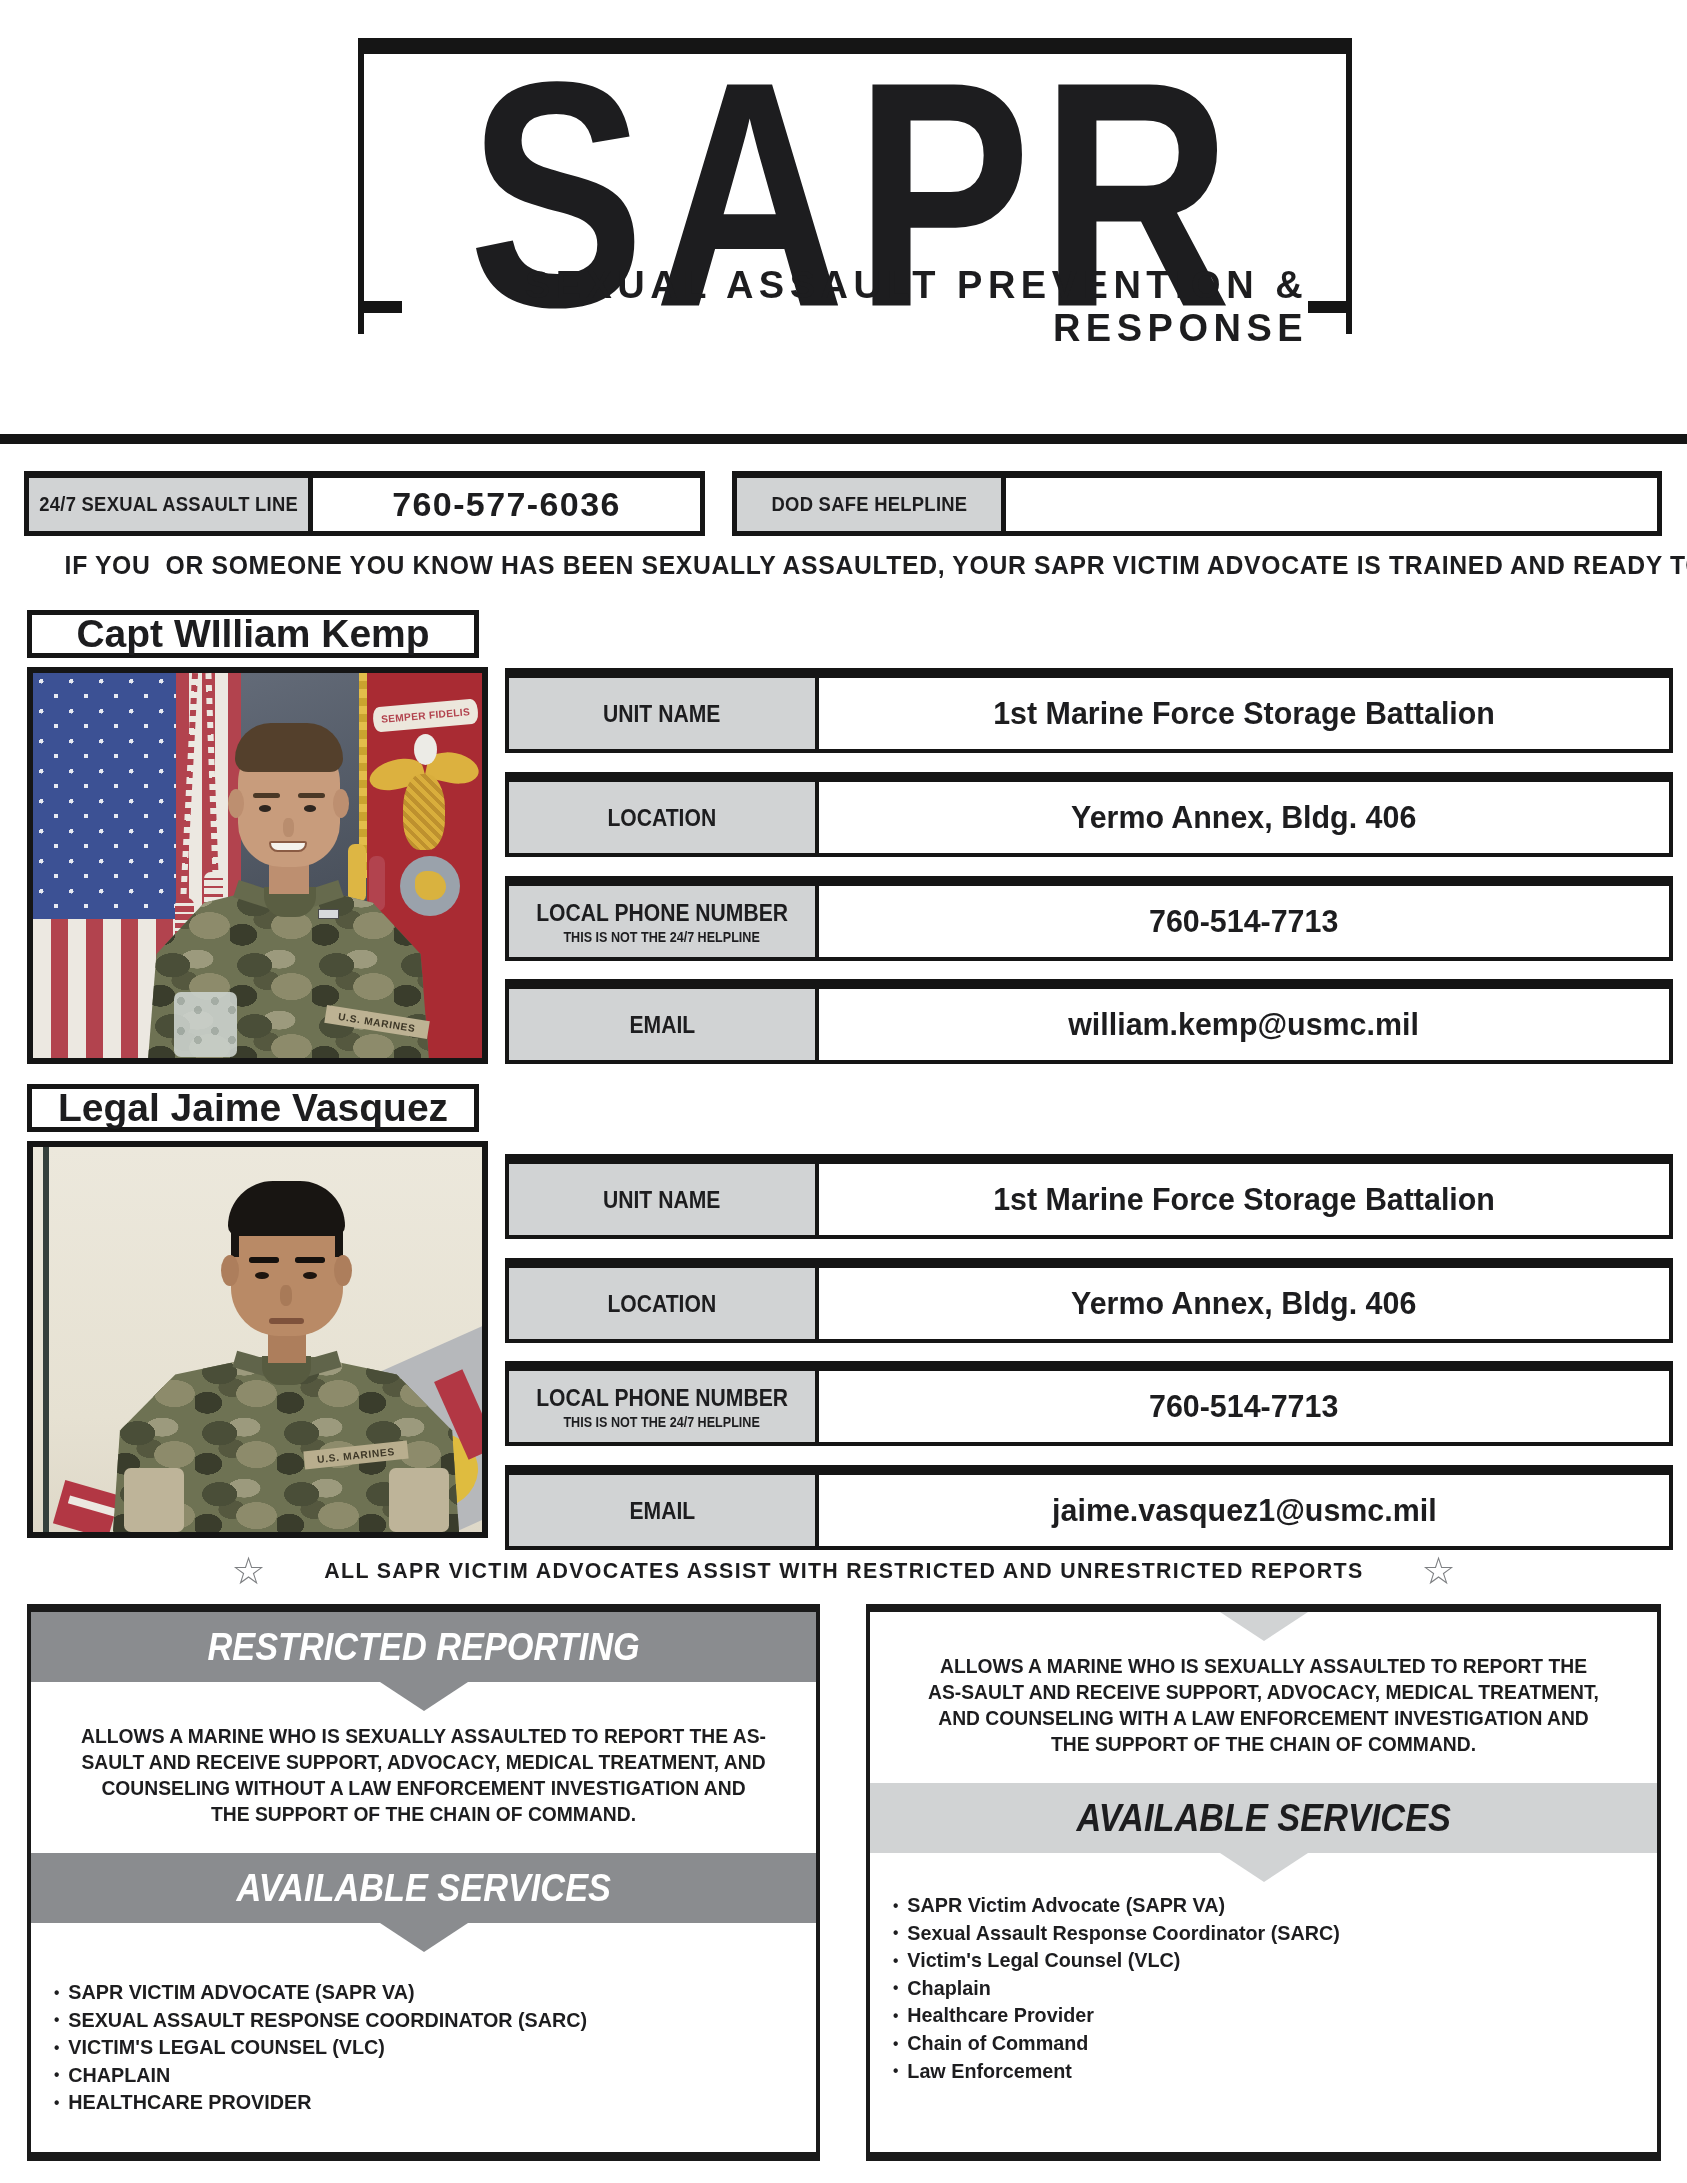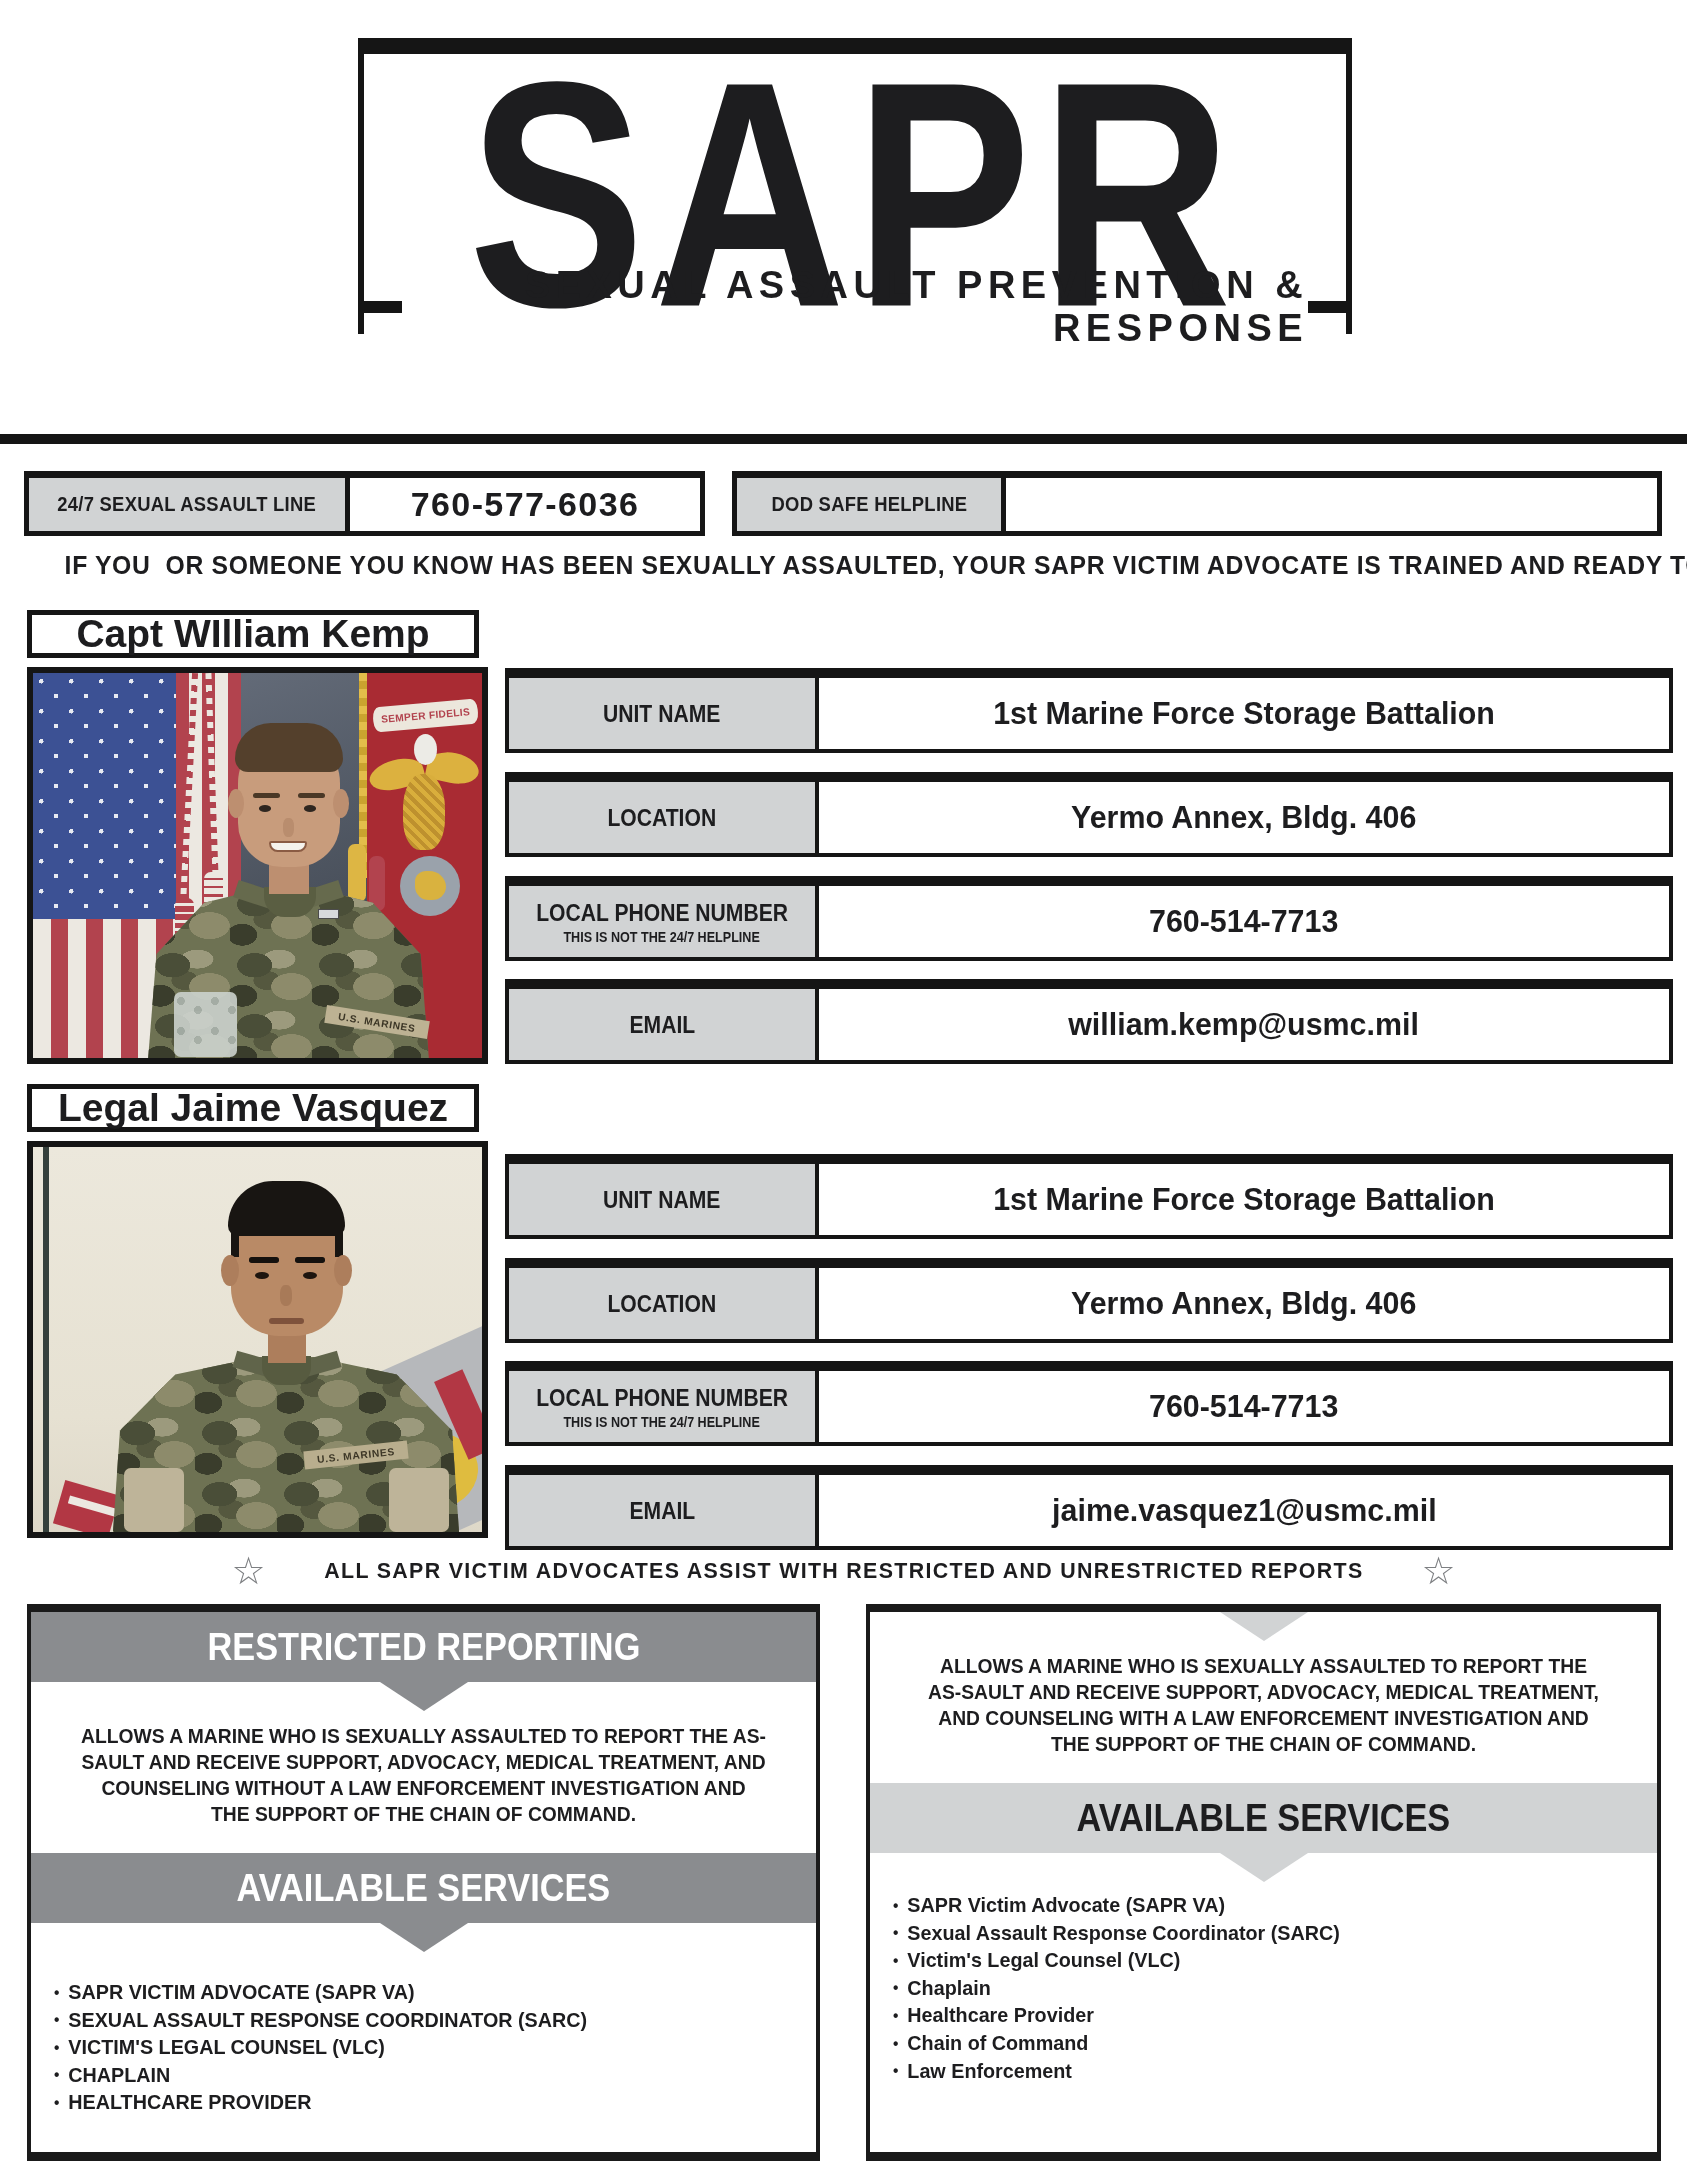--- a/index.html
+++ b/index.html
@@ -21,21 +21,21 @@
 
   
   .full-bar { position:absolute; left:0; top:434px; width:1687px; height:9.5px; background:#151515; }
 
   
   .hotline { position:absolute; top:471px; height:65px; background:#fff;
              border:5.5px solid #151515; border-top-width:7.5px; display:flex; box-sizing:border-box; }
   .hotline-local { left:24px; width:681px; }
   .hotline-dod { left:732px; width:930px; }
   .hotline-label { background:#d1d3d4; border-right:5.5px solid #151515; display:flex; align-items:center; justify-content:center; box-sizing:border-box; }
-  .hotline-local .hotline-label { width:321px; }
+  .hotline-local .hotline-label { width:284px; }
   .hotline-dod .hotline-label { width:269px; }
   .hotline-label span { font-size:20px; font-weight:bold; letter-spacing:0.3px; }
   .hotline-value { flex:1; display:flex; align-items:center; justify-content:center; }
   .hotline-local .hotline-value span { font-size:34px; font-weight:bold; letter-spacing:1.4px; }
   .dod-num, .dod-web { font-size:30px; font-weight:bold; letter-spacing:5.5px; }
   .dod-sep { font-size:30px; font-weight:bold; margin:0 23px; }
 
   
   .intro { position:absolute; left:0; top:550px; width:1687px; text-align:center; font-weight:bold; }
   .intro .sq { font-size:26.6px; letter-spacing:0.7px; white-space:pre; transform:scaleX(.93); }
@@ -68,21 +68,21 @@
                   display:flex; align-items:center; justify-content:center; gap:31px; }
   .star-divider .star { font-size:38px; color:#7d7f82; line-height:1; }
   .star-divider .txt { font-size:22.5px; font-weight:bold; letter-spacing:1.4px; transform:scaleX(.95); white-space:nowrap; display:inline-block; }
 
   
   .panel { position:absolute; top:1604px; height:557px; background:#fff; box-sizing:border-box;
            border:4.1px solid #1a1a1a; border-top-width:8.9px; border-bottom-width:9.5px;
            display:flex; flex-direction:column; }
   .panel-left { left:27px; width:793px; }
   .panel-right { left:866px; width:795px; }
-  .band { height:70px; flex:0 0 auto; display:flex; align-items:center; justify-content:center; }
+  .band { height:70px; flex:0 0 auto; display:flex; align-items:center; justify-content:center;font-style:italic; }
   .band-dark { background:#8a8c8f; color:#ffffff; }
   .band-light { background:#d1d3d4; color:#1d1d1f; }
   .band span { font-size:39px; font-weight:bold; transform:scaleX(.88); white-space:nowrap; display:inline-block; }
   .chev-row { height:0; position:relative; flex:0 0 auto; }
   .chev { position:absolute; top:0; left:50%; transform:translateX(-50%); width:0; height:0;
           border-left:44px solid transparent; border-right:44px solid transparent; }
   .chev-dark { border-top:29px solid #8a8c8f; }
   .chev-light { border-top:29px solid #d1d3d4; }
   .desc { height:171px; flex:0 0 auto; box-sizing:border-box; padding:41px 27px 0; text-align:center; }
   .desc-text { display:block; white-space:pre-line; font-size:20.5px; font-weight:bold; line-height:26px;

